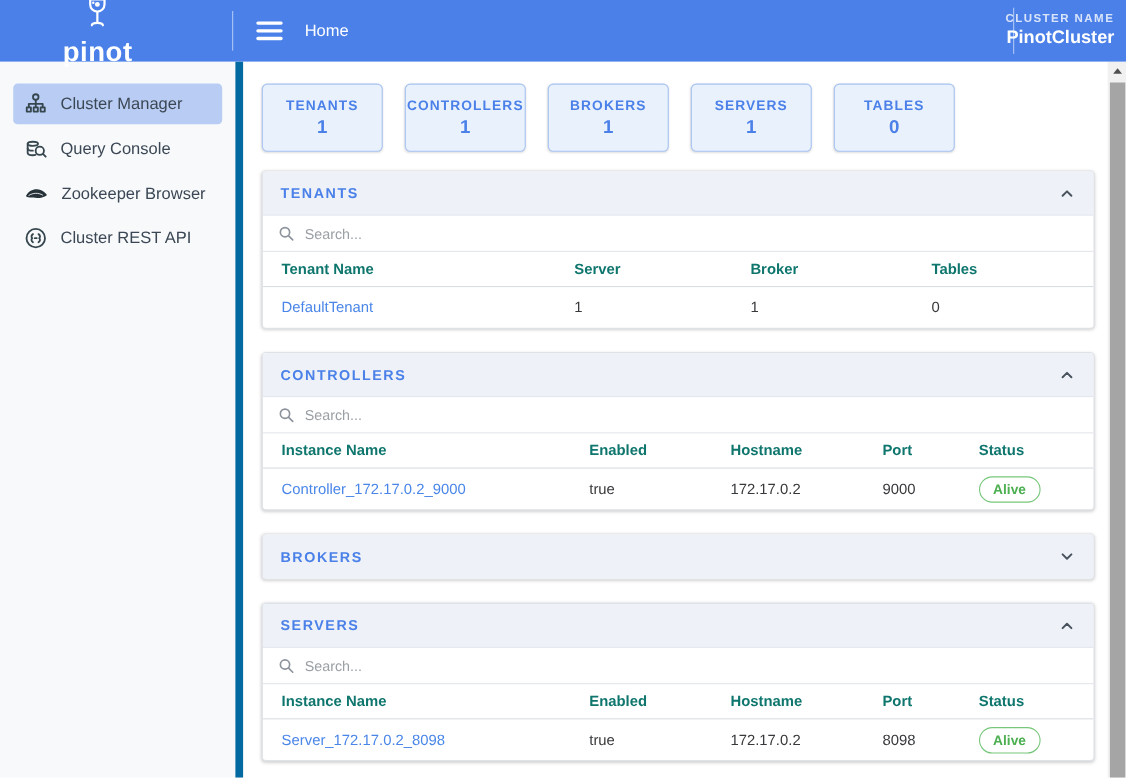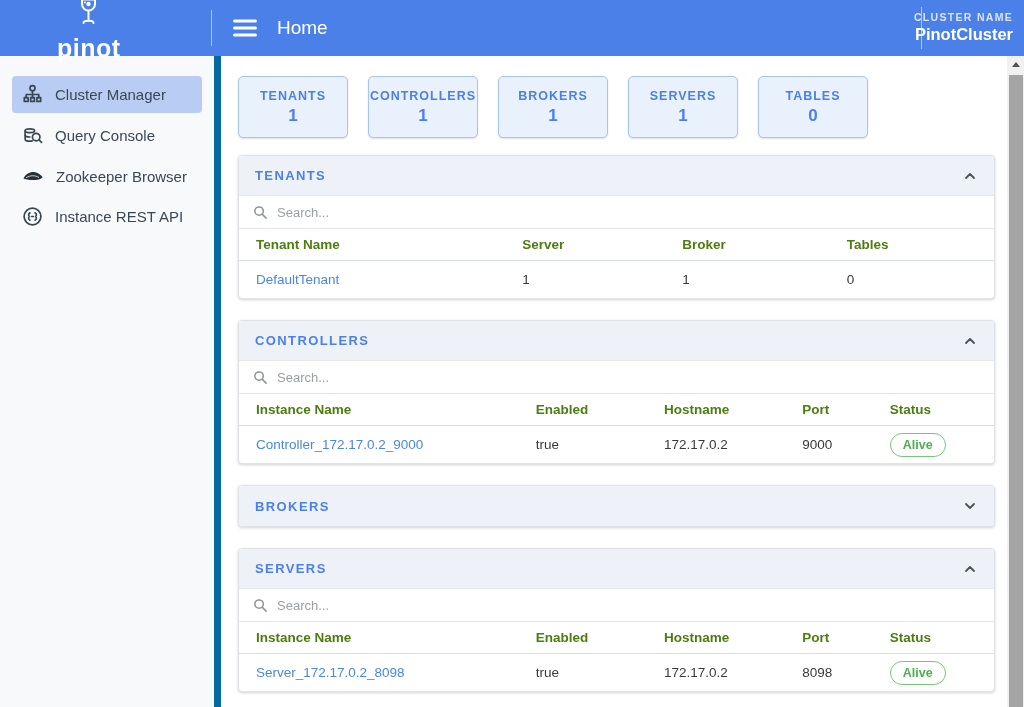--- a/index.html
+++ b/index.html
@@ -8,21 +8,21 @@
 
   
   .header { position:absolute; top:0; left:0; width:1024px; height:56px; background:#4a80e8; z-index:5; }
   .header > * { position:absolute; top:50%; transform:translateY(-50%);flex-direction:column; }
   .logo-group { left:57px; display:flex; align-items:center; gap:7px; cursor:pointer; }
   .logo-text { color:#fff; font-size:25px; font-weight:bold; letter-spacing:0.5px; }
   .hdr-divider { width:1px; height:36px; background:rgba(255,255,255,0.55); }
   .div1 { left:211px; } .div2 { left:921px; height:42px; }
   .hamburger { left:233px; width:24px; height:17px; display:flex; flex-direction:column; justify-content:space-between; cursor:pointer; }
   .hamburger span { display:block; height:3px; background:#fff; border-radius:2px; }
-  .home-link { left:277px; color:#fff; font-size:19px; font-weight:500; cursor:pointer; }
+  .home-link { left:277px; color:#fff; font-size:15px; font-weight:500; cursor:pointer; }
   .cluster-block { right:11px; text-align:right; line-height:1.25; }
   .cluster-label { color:#d9e4fb; font-size:10.5px; font-weight:bold; letter-spacing:1.3px; }
   .cluster-value { color:#ffffff; font-size:16.5px; font-weight:bold; }
 
   
   .sidebar { position:absolute; top:56px; left:0; width:221px; height:651px; background:#f7f9fb; border-right:7px solid #0369a1; padding-top:16px; }
   .side-item { display:flex; align-items:center; gap:12px; margin:4px 12px; padding:8px 10px; border-radius:4px; color:#3b4754; font-size:15px; cursor:pointer; }
   .side-item.active { background:#b9cdf4; }
   .side-item svg { flex:0 0 auto; }
 
@@ -37,21 +37,21 @@
   .section { width:757px; border:1px solid #dfe3e8; border-radius:4px; box-shadow:0 1px 3px rgba(0,0,0,0.18); margin-bottom:21px; background:#fff; overflow:hidden; }
   .section-head { height:40px; background:#eef2f8; display:flex; align-items:center; justify-content:space-between; padding:0 16px; cursor:pointer; border-bottom:1px solid #e4e8ee; }
   .section-title { color:#4a80e8; font-size:13px; font-weight:bold; letter-spacing:1.4px; }
   .search-row { height:33px; display:flex; align-items:center; gap:9px; padding:0 14px; border-bottom:1px solid #e3e6ea; }
   .search-row input { border:none; outline:none; flex:1; font-size:13px; font-family:inherit; color:#444; background:transparent; }
   .search-row input::placeholder { color:#9aa0a6; }
 
   .t-row { display:grid; align-items:center; }
   .grid4 { grid-template-columns:37.5% 21.2% 21.8% auto; }
   .grid5 { grid-template-columns:39.3% 17% 18.3% 11.6% auto; }
-  .t-head { height:32px; border-bottom:1px solid #d9dee3; font-weight:bold; font-size:13.5px; color:#4d7c0f; }
+  .t-head { height:32px; border-bottom:1px solid #d9dee3; font-weight:bold; font-size:13.5px; color:#0f766e; }
   .t-data { height:37px; font-size:13.5px; color:#37393c; }
   .t-row > div:first-child { padding-left:17px; }
   .link { color:#4a86e8; cursor:pointer; }
   .badge-alive { display:inline-block; border:1.5px solid #77c77b; color:#4caf50; font-weight:bold; font-size:12.5px; border-radius:14px; padding:4px 12px; background:#fff; }
 
   
   .scrollbar { position:absolute; top:56px; right:0; width:17px; height:651px; background:#f1f1f1; }
   .sb-btn { height:17px; display:flex; align-items:center; justify-content:center; cursor:pointer; }
   .sb-arrow { width:0; height:0; border-left:4px solid transparent; border-right:4px solid transparent; border-bottom:5px solid #505050; }
   .sb-thumb { position:absolute; top:19px; left:1.5px; width:14px; height:632px; background:#a5a5a5; cursor:pointer; }
@@ -123,21 +123,21 @@
     </svg>
     <span>Zookeeper Browser</span>
   </div>
   <div class="side-item">
     <svg width="21" height="21" viewBox="0 0 20 20" class="icon-stroke">
       <circle cx="10" cy="10" r="8"></circle>
       <path d="M7.6 6.5 C6 7.5 6 9 7 10 C6 11 6 12.5 7.6 13.5"></path>
       <path d="M12.4 6.5 C14 7.5 14 9 13 10 C14 11 14 12.5 12.4 13.5"></path>
       <path d="M9.2 10 h1.6"></path>
     </svg>
-    <span>Instance REST API</span>
+    <span>Cluster REST API</span>
   </div>
 </div>
 
 <div class="main">
 
   <div class="stat-row">
     <div class="stat-card">
       <div class="stat-label">TENANTS</div>
       <div class="stat-value">1</div>
     </div>

